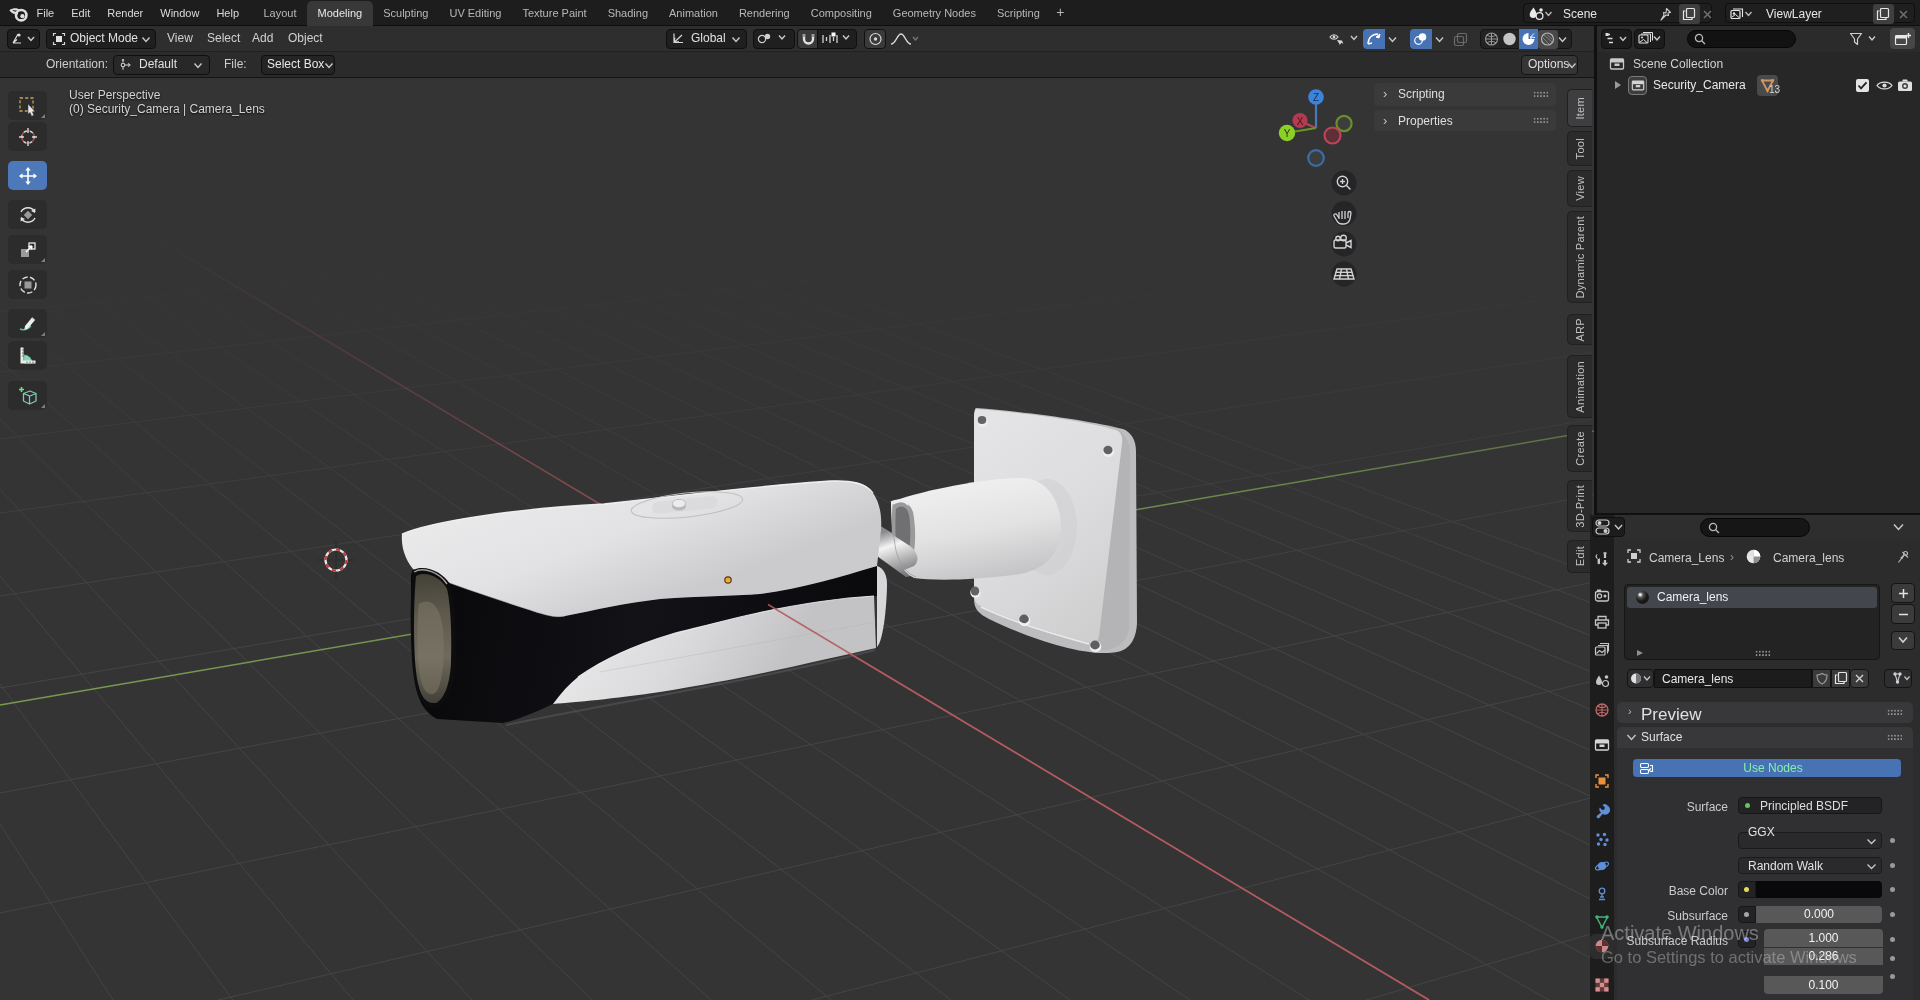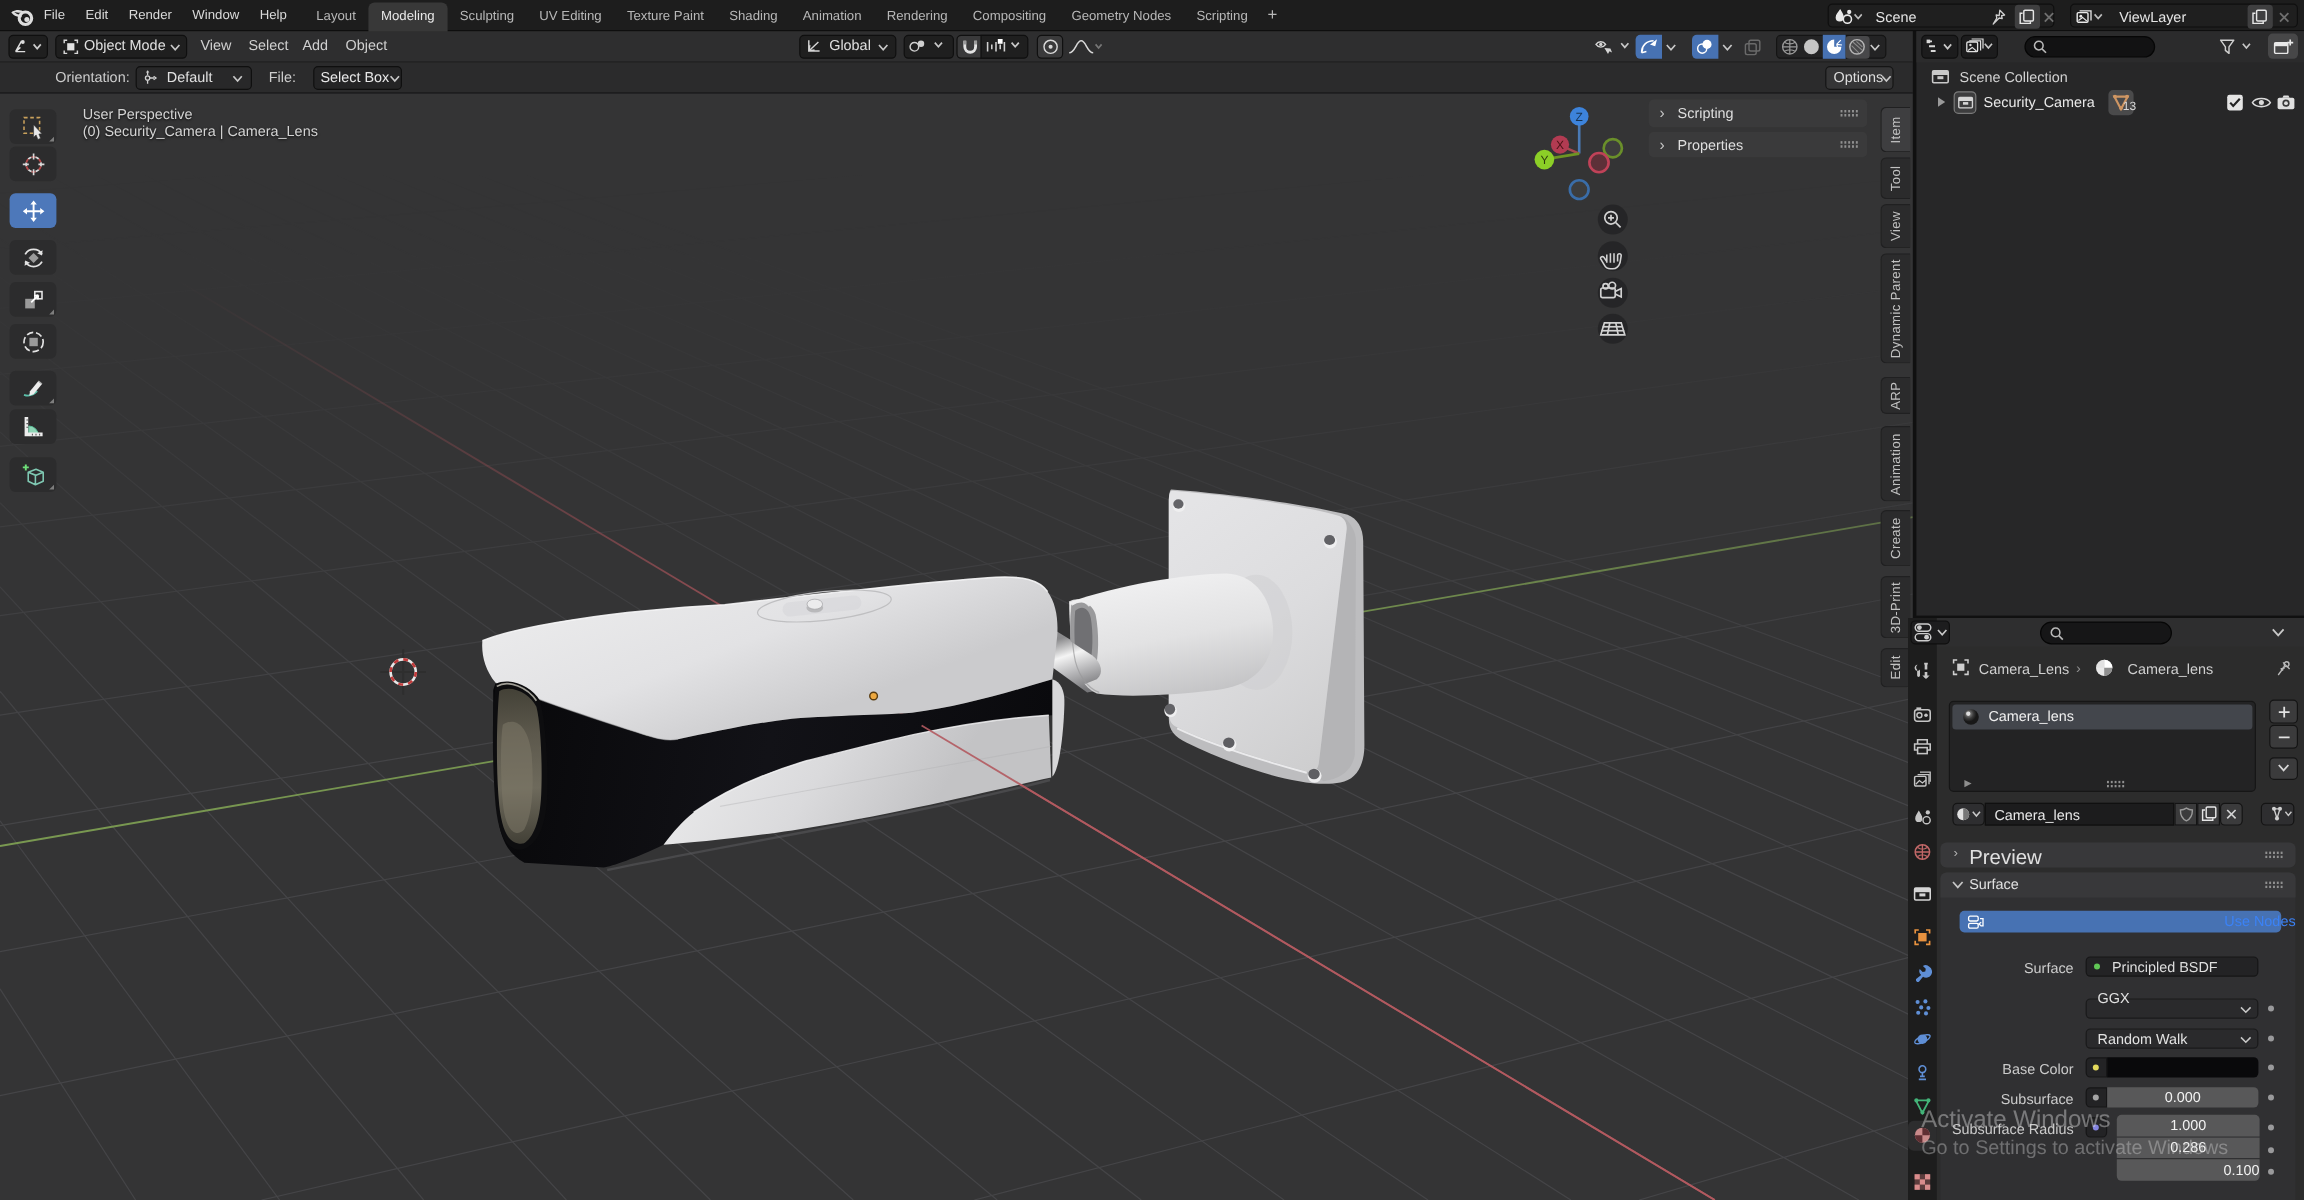--- a/index.html
+++ b/index.html
@@ -687,21 +687,21 @@
     </svg>
 <span class="abs" style="left:51px;top:215px;color:#e0e0e0;font-size:12px">Surface</span>
 <span class="abs grip" style="left:297px;top:219px"></span>
 <span class="abs" style="left:43px;top:244px;width:268px;height:18px;background:#4772b3;border-radius:4px"></span>
 <svg class="abs" style="left:49px;top:247px" width="16" height="13" viewBox="0 0 16 13">
       <rect x="1.5" y="1.5" width="8" height="4" rx="1.2" fill="none" stroke="#fff" stroke-width="1.1"></rect>
       <rect x="1.5" y="7.5" width="8" height="4" rx="1.2" fill="none" stroke="#fff" stroke-width="1.1"></rect>
       <path d="M11 3.5 h2.5 v6 h-2" fill="none" stroke="#fff" stroke-width="1.1"></path>
       <path d="M12 9.5 l-2 -1.5 l2 -1.5" fill="none" stroke="#fff" stroke-width="1.1"></path>
     </svg>
-<span class="abs" style="left:43px;top:246px;width:280px;text-align:right;color:#3b82f6;font-size:12px">Use Nodes</span>
+<span class="abs" style="left:43px;top:246px;width:280px;text-align:center;color:#86efac;font-size:12px">Use Nodes</span>
 <span class="plabel" style="left:18px;top:285px">Surface</span>
 <span class="abs" style="left:148px;top:282px;width:144px;height:17px;background:#232325;border:1px solid #161617;border-radius:4px"></span>
 <span class="dot" style="left:155px;top:288px;background:#61c756"></span>
 <span class="abs" style="left:170px;top:284px;color:#dedede;font-size:12px">Principled BSDF</span>
 <span class="abs" style="left:148px;top:317px;width:144px;height:17px;background:#2a2a2c;border:1px solid #1a1a1b;border-radius:4px"></span>
 <span class="abs" style="left:158px;top:310px;color:#e2e2e2;font-size:12px">GGX</span>
 <svg class="abs" style="left:276px;top:323px" width="11" height="8" viewBox="0 0 11 8">
       <path d="M1.5 1.5 l4 4 l4 -4" stroke="#c8c8c8" stroke-width="1.3" fill="none"></path>
     </svg>
 <span class="deco" style="top:323px"></span>
@@ -719,21 +719,21 @@
 <span class="plabel" style="left:18px;top:394px">Subsurface</span>
 <span class="abs" style="left:148px;top:391px;width:18px;height:17px;background:#232325;border:1px solid #161617;border-radius:4px 0 0 4px"></span>
 <span class="dot" style="left:154px;top:397px;background:#a5a5a5"></span>
 <span class="abs" style="left:166px;top:391px;width:126px;height:17px;background:#585859;border-radius:0 4px 4px 0;text-align:center;color:#f2f2f2;font-size:12px;line-height:17px">0.000</span>
 <span class="deco" style="top:397px"></span>
 <span class="plabel" style="left:18px;top:419px">Subsurface Radius</span>
 <span class="abs" style="left:148px;top:416px;width:18px;height:17px;background:#232325;border:1px solid #161617;border-radius:4px"></span>
 <span class="dot" style="left:154px;top:422px;background:#8484e0"></span>
 <span class="abs" style="left:174px;top:414px;width:119px;height:18px;background:#585859;border-radius:4px 4px 0 0;text-align:center;color:#f2f2f2;font-size:12px;line-height:18px">1.000</span>
 <span class="abs" style="left:174px;top:433px;width:119px;height:17px;background:#585859;text-align:center;color:#f2f2f2;font-size:12px;line-height:17px">0.286</span>
-<span class="abs" style="left:174px;top:451px;width:119px;height:18px;background:#585859;border-radius:0 0 4px 4px;text-align:right;color:#f2f2f2;font-size:12px;line-height:18px">0.100</span>
+<span class="abs" style="left:174px;top:461px;width:119px;height:18px;background:#585859;border-radius:0 0 4px 4px;text-align:center;color:#f2f2f2;font-size:12px;line-height:18px">0.100</span>
 <span class="deco" style="top:422px"></span>
     <span class="deco" style="top:441px"></span>
     <span class="deco" style="top:459px"></span>
 </div>
 <div id="ptabs" class="abs">
 <span class="abs" style="left:0;top:419px;width:24px;height:25px;background:#2d2d2e;border-radius:5px 0 0 5px"></span>
 <svg class="abs" style="left:4px;top:36px" width="16" height="16" viewBox="0 0 16 16" stroke="#c5c5c5" fill="none" stroke-width="1.3">
       <path d="M11 2 v5 M11 9 v5" stroke-width="2.2"></path>
       <path d="M9.5 2 h3 M11 14 l-1.5 -1.5 h3 Z"></path>
       <path d="M4 3 a2.5 2.5 0 1 0 2 4 l0 5 a1.2 1.2 0 0 1 -2.4 0 l0 -5 a2.5 2.5 0 0 1 0.4 -4 Z" fill="#c5c5c5" stroke="none"></path>

